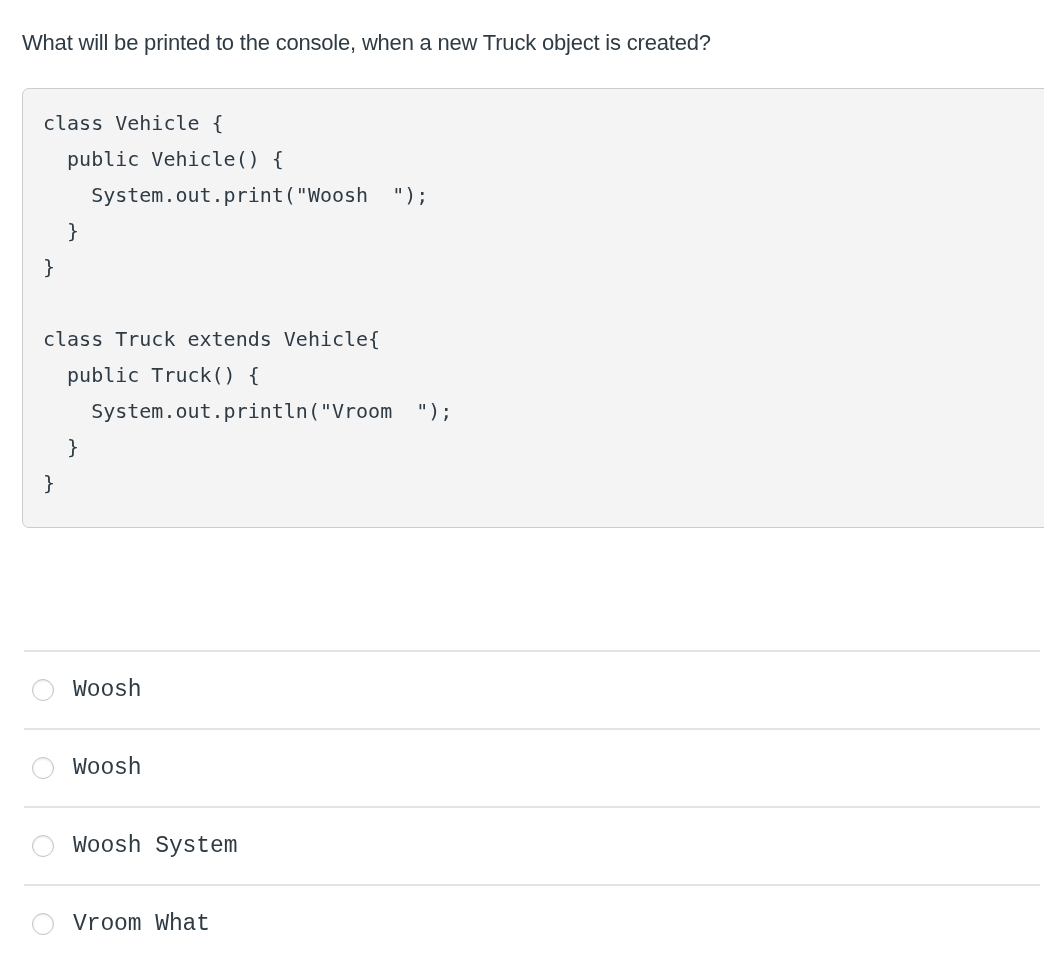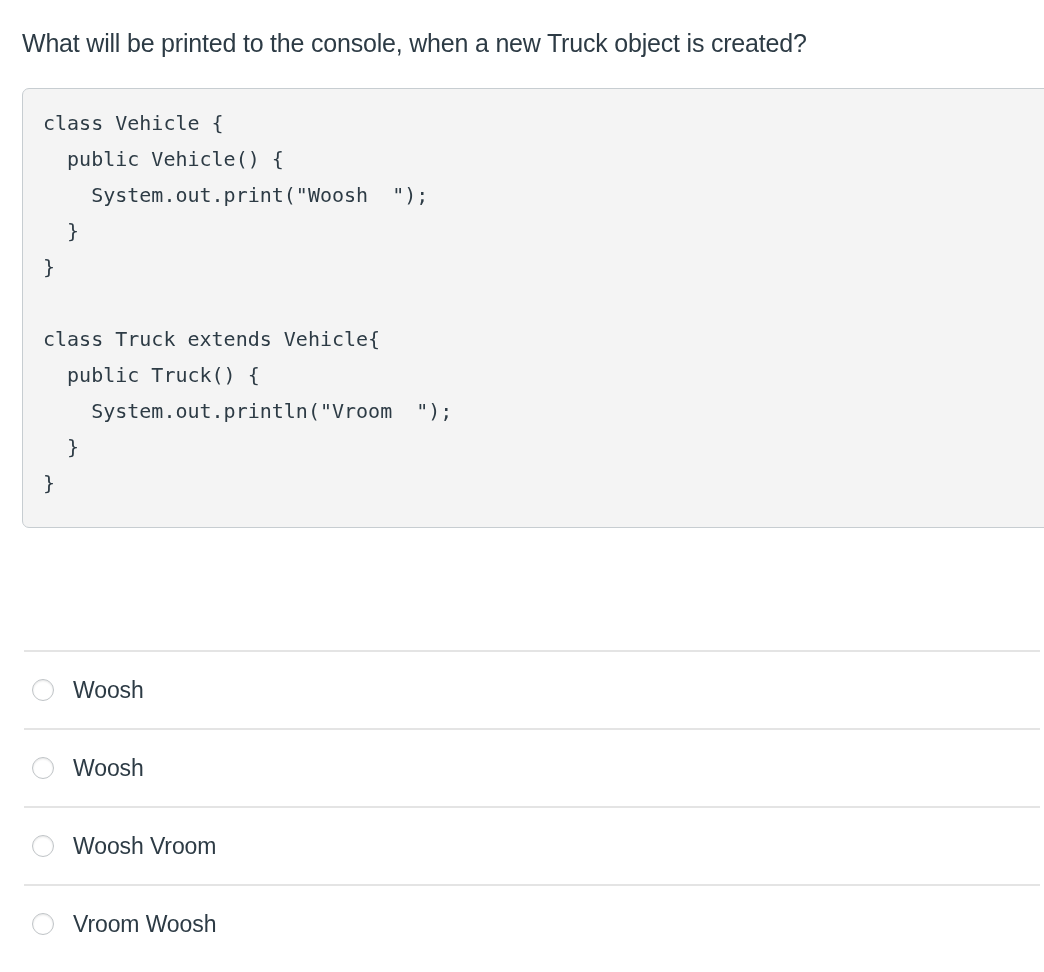--- a/index.html
+++ b/index.html
@@ -22,21 +22,21 @@
     height: 972px;
     overflow: hidden;
   }
 
   
   .question-text {
     position: absolute;
     left: 22px;
     top: 26px;
     width: 1010px;
-    font-size: 25px;
+    font-size: 22px;
     line-height: 34px;
     letter-spacing: -0.2px;
     color: #2d3b45;
     white-space: nowrap;
   }
 
   
   .code-block {
     position: absolute;
     left: 22px;
@@ -66,20 +66,21 @@
     left: 24px;
     top: 650px;
     width: 1016px;
   }
   .option-row {
     position: relative;
     height: 76px;
     border-top: 2px solid #e4e4e4;
     display: flex;
     align-items: center;
+    font-family: Liberation Mono, monospace;
   }
   .radio {
     flex: 0 0 auto;
     width: 22px;
     height: 22px;
     margin-left: 8px;
     margin-right: 19px;
     border-radius: 50%;
     background: #ffffff;
     border: 1px solid #c0c4c7;
@@ -122,23 +123,23 @@
       <span class="option-label">Woosh</span>
     </div>
 
     <div class="option-row">
       <span class="radio"></span>
       <span class="option-label">Woosh</span>
     </div>
 
     <div class="option-row">
       <span class="radio"></span>
-      <span class="option-label">Woosh Vroom</span>
+      <span class="option-label">Woosh System</span>
     </div>
 
     <div class="option-row">
       <span class="radio"></span>
-      <span class="option-label">Vroom Woosh</span>
+      <span class="option-label">Vroom What</span>
     </div>
 
   </div>
 
 </div>
 
 </body></html>

